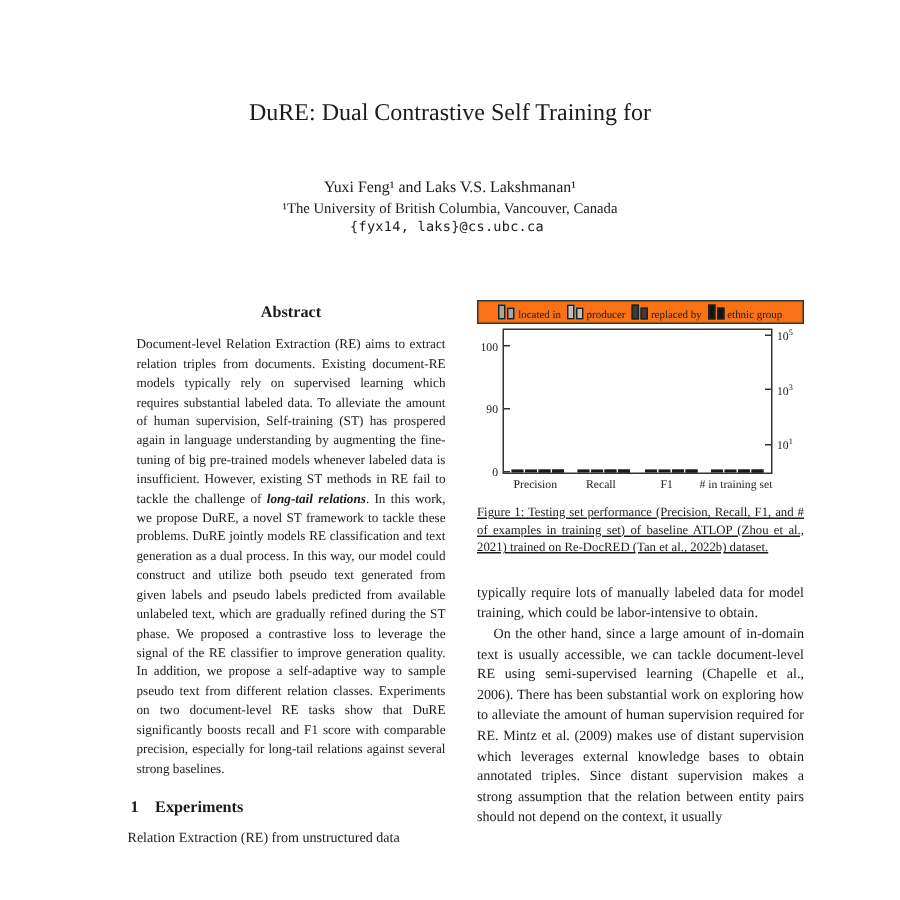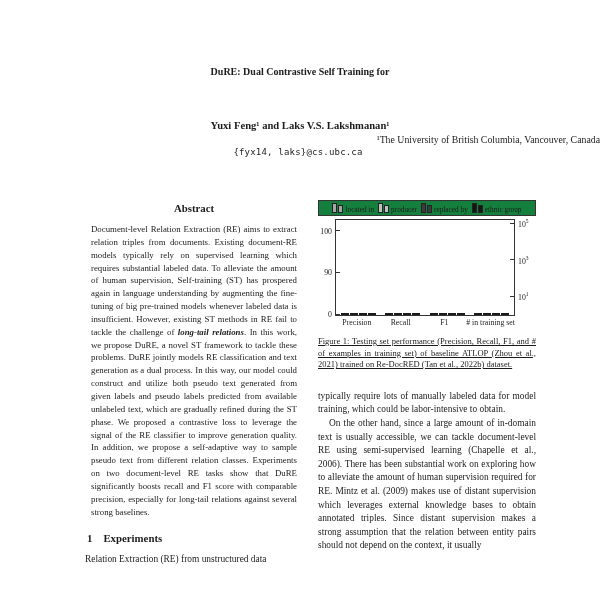--- a/index.html
+++ b/index.html
@@ -2,37 +2,37 @@
 <html lang="en"><head>
 <meta charset="utf-8">
 <style>
   html,body{margin:0;padding:0;}
   body{width:600px;height:600px;overflow:hidden;background:#ffffff;}
   .page{
     position:relative;width:600px;height:600px;background:#ffffff;
     font-family:"Liberation Serif","DejaVu Serif",serif;color:#1b1b1b;overflow:hidden;
   }
   .title-block{position:absolute;top:66px;left:0;width:600px;text-align:center;}
-  .paper-title{font-size:10px;font-weight:bold;line-height:1.28;margin:0;}
-  .authors{position:absolute;top:120px;left:0;width:600px;text-align:center;font-size:10.6px;font-weight:bold;}
-  .affiliation{position:absolute;top:134px;left:0;width:600px;text-align:right;font-size:9.8px;}
+  .paper-title{font-size:16px;font-weight:normal;line-height:1.28;margin:0;}
+  .authors{position:absolute;top:120px;left:0;width:600px;text-align:center;font-size:10.6px;font-weight:normal;}
+  .affiliation{position:absolute;top:134px;left:0;width:600px;text-align:center;font-size:9.8px;}
   .email{position:absolute;top:147px;left:0;width:596px;text-align:center;
          font-family:"DejaVu Sans Mono","Liberation Mono",monospace;font-size:9px;letter-spacing:.2px;}
   .columns{position:absolute;top:200px;left:85px;width:452px;display:flex;gap:15px;}
   .col{width:218px;}
   .abstract-heading{font-size:10.8px;font-weight:bold;text-align:center;margin:2px 0 9px 0;}
   .abstract-text{font-size:8.8px;line-height:12.85px;text-align:justify;margin:0;padding:0 6px;}
   .abstract-text .ital{font-style:italic;font-weight:bold;}
   .section-heading{display:flex;gap:11px;font-size:10.8px;font-weight:bold;margin:14px 0 9px 2px;}
   .body-par{font-size:9.4px;line-height:13.6px;text-align:justify;margin:0;}
   .indent{text-indent:11px;}
   
   .figure{width:218px;}
   .legend-box{border:1px solid #333;display:flex;justify-content:center;align-items:center;
-              gap:4px;padding:2px 1px;font-size:7.3px;line-height:1;background:#15803d;}
+              gap:4px;padding:2px 1px;font-size:7.3px;line-height:1;background:#f97316;}
   .legend-item{display:flex;align-items:flex-end;gap:2px;}
   .legend-swatch{display:flex;align-items:flex-end;gap:1px;}
   .legend-swatch span{display:inline-block;width:3px;border:0.5px solid #222;}
   .plot-row{display:flex;margin-top:3px;}
   .yaxis{position:relative;height:97px;font-size:7.8px;}
   .yaxis-left{width:17px;}
   .yaxis-right{width:21px;}
   .yaxis .tick-label{position:absolute;line-height:1;}
   .yaxis-left .tick-label{right:3px;}
   .yaxis-right .tick-label{left:3px;}

